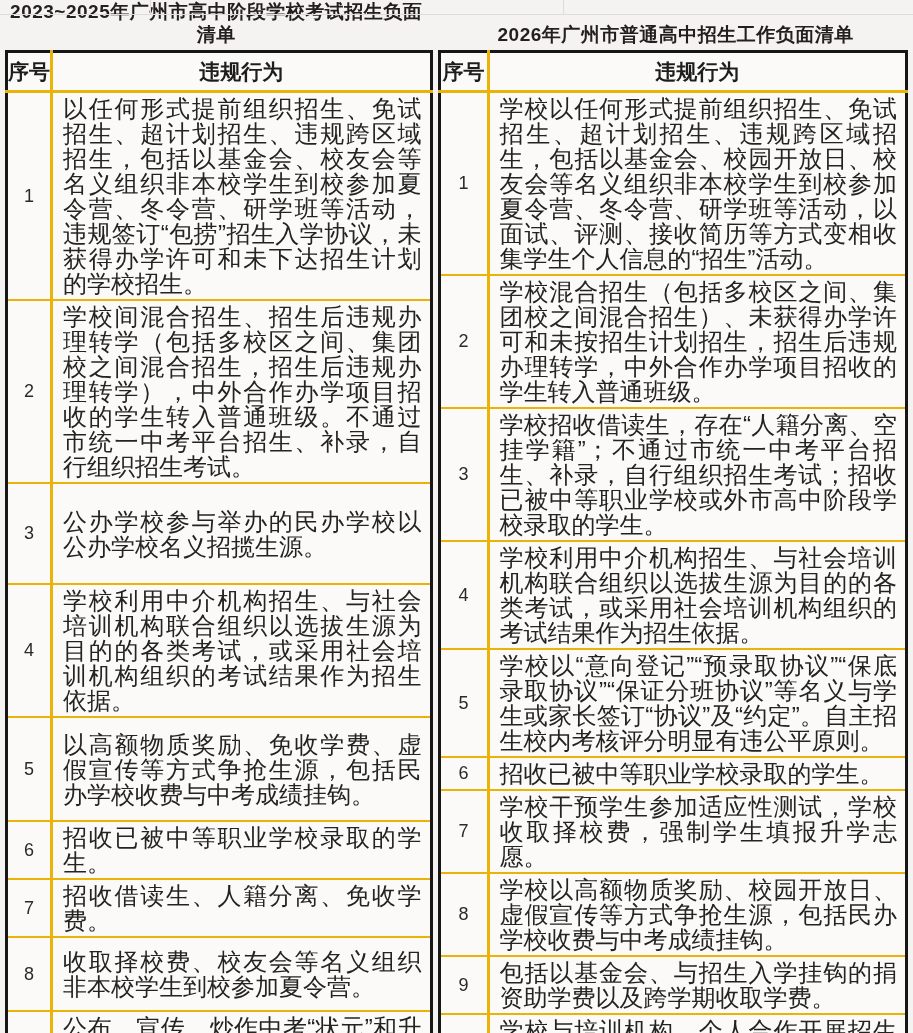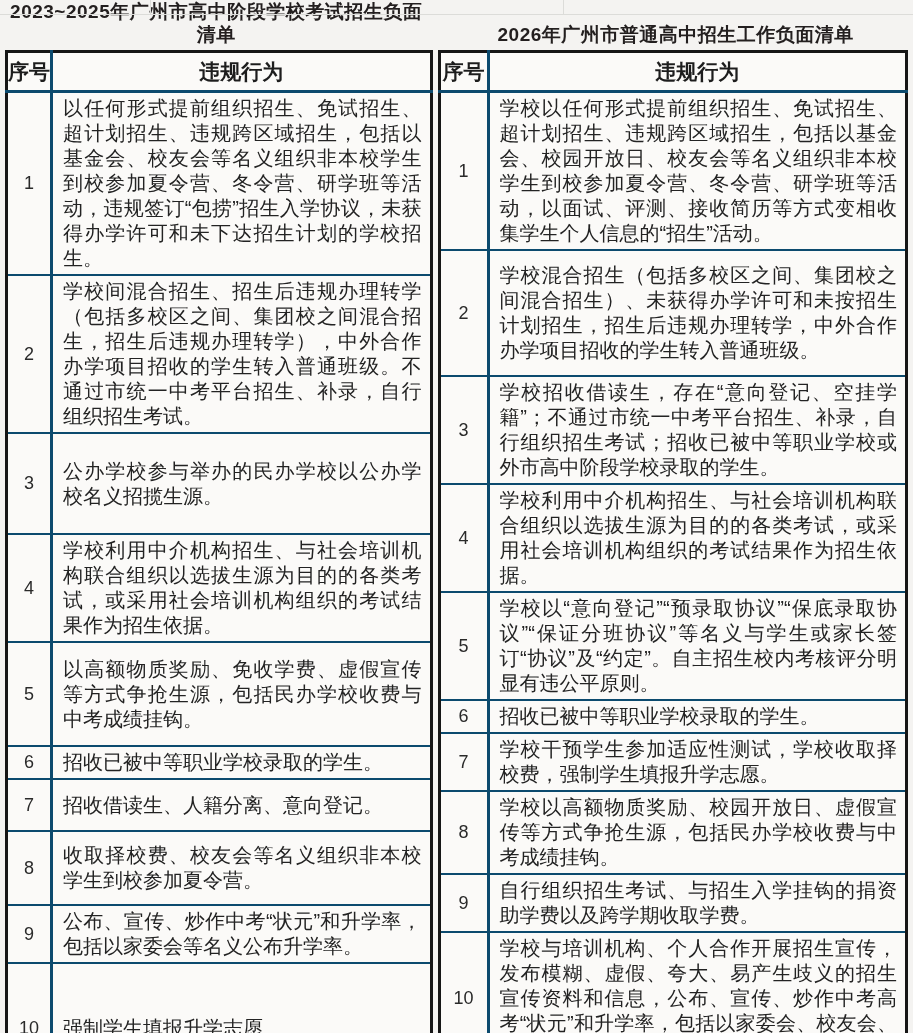--- a/index.html
+++ b/index.html
@@ -60,42 +60,42 @@
   }
   table.t {
     border-collapse: collapse;
     table-layout: fixed;
     background: #fbfaf8;
     border: 3px solid #161616;
   }
   table.lt { width: 428px; }
   table.rt { width: 471px; }
   .t th, .t td {
-    border: 2px solid #0c4a6e;
+    border: 2px solid #eab308;
     box-sizing: border-box;
     vertical-align: middle;
   }
   .t th { border-bottom-width: 3px; }
   .t .no {
     text-align: center;
     font-size: 18px;
     color: #2a2a2a;
     border-right-width: 3px;
     padding: 0;
   }
   table.lt .no { width: 45px; }
   table.rt .no { width: 49px; }
   .t th.no, .t th.beh {
     font-size: 21px;
     font-weight: bold;
     color: #1d1d1d;
     text-align: center;
   }
   .t td.beh {
-    font-size: 20px;
+    font-size: 24px;
     line-height: 25px;
     color: #232323;
     text-align: justify;
     padding: 3px 8px 3px 10px;
   }
   
   tr.h-hdr { height: 40px; }
   tr.h1  { height: 153px; }
   tr.h2  { height: 126px; }
   tr.h3  { height: 101px; }
@@ -147,21 +147,21 @@
       <tr class="h5">
         <td class="no">5</td>
         <td class="beh">以高额物质奖励、免收学费、虚假宣传等方式争抢生源，包括民办学校收费与中考成绩挂钩。</td>
       </tr>
       <tr class="h6">
         <td class="no">6</td>
         <td class="beh">招收已被中等职业学校录取的学生。</td>
       </tr>
       <tr class="h7">
         <td class="no">7</td>
-        <td class="beh">招收借读生、人籍分离、意向登记。</td>
+        <td class="beh">招收借读生、人籍分离、免收学费。</td>
       </tr>
       <tr class="h8">
         <td class="no">8</td>
         <td class="beh">收取择校费、校友会等名义组织非本校学生到校参加夏令营。</td>
       </tr>
       <tr class="h9">
         <td class="no">9</td>
         <td class="beh">公布、宣传、炒作中考“状元”和升学率，包括以家委会等名义公布升学率。</td>
       </tr>
       <tr class="h10">
@@ -180,21 +180,21 @@
       <tr class="h1">
         <td class="no">1</td>
         <td class="beh">学校以任何形式提前组织招生、免试招生、超计划招生、违规跨区域招生，包括以基金会、校园开放日、校友会等名义组织非本校学生到校参加夏令营、冬令营、研学班等活动，以面试、评测、接收简历等方式变相收集学生个人信息的“招生”活动。</td>
       </tr>
       <tr class="h2">
         <td class="no">2</td>
         <td class="beh">学校混合招生（包括多校区之间、集团校之间混合招生）、未获得办学许可和未按招生计划招生，招生后违规办理转学，中外合作办学项目招收的学生转入普通班级。</td>
       </tr>
       <tr class="h3">
         <td class="no">3</td>
-        <td class="beh">学校招收借读生，存在“意向登记、空挂学籍”；不通过市统一中考平台招生、补录，自行组织招生考试；招收已被中等职业学校或外市高中阶段学校录取的学生。</td>
+        <td class="beh">学校招收借读生，存在“人籍分离、空挂学籍”；不通过市统一中考平台招生、补录，自行组织招生考试；招收已被中等职业学校或外市高中阶段学校录取的学生。</td>
       </tr>
       <tr class="h4">
         <td class="no">4</td>
         <td class="beh">学校利用中介机构招生、与社会培训机构联合组织以选拔生源为目的的各类考试，或采用社会培训机构组织的考试结果作为招生依据。</td>
       </tr>
       <tr class="h5">
         <td class="no">5</td>
         <td class="beh">学校以“意向登记”“预录取协议”“保底录取协议”“保证分班协议”等名义与学生或家长签订“协议”及“约定”。自主招生校内考核评分明显有违公平原则。</td>
       </tr>
       <tr class="h6">
@@ -204,21 +204,21 @@
       <tr class="h7">
         <td class="no">7</td>
         <td class="beh">学校干预学生参加适应性测试，学校收取择校费，强制学生填报升学志愿。</td>
       </tr>
       <tr class="h8">
         <td class="no">8</td>
         <td class="beh">学校以高额物质奖励、校园开放日、虚假宣传等方式争抢生源，包括民办学校收费与中考成绩挂钩。</td>
       </tr>
       <tr class="h9">
         <td class="no">9</td>
-        <td class="beh">自行组织招生考试、与招生入学挂钩的捐资助学费以及跨学期收取学费。</td>
+        <td class="beh">包括以基金会、与招生入学挂钩的捐资助学费以及跨学期收取学费。</td>
       </tr>
       <tr class="h10">
         <td class="no">10</td>
         <td class="beh">学校与培训机构、个人合作开展招生宣传，发布模糊、虚假、夸大、易产生歧义的招生宣传资料和信息，公布、宣传、炒作中考高考“状元”和升学率，包括以家委会、校友会、第三方媒体等名义公布升学率。</td>
       </tr>
     </tbody>
       </table>
 
   </div>
 </div>

